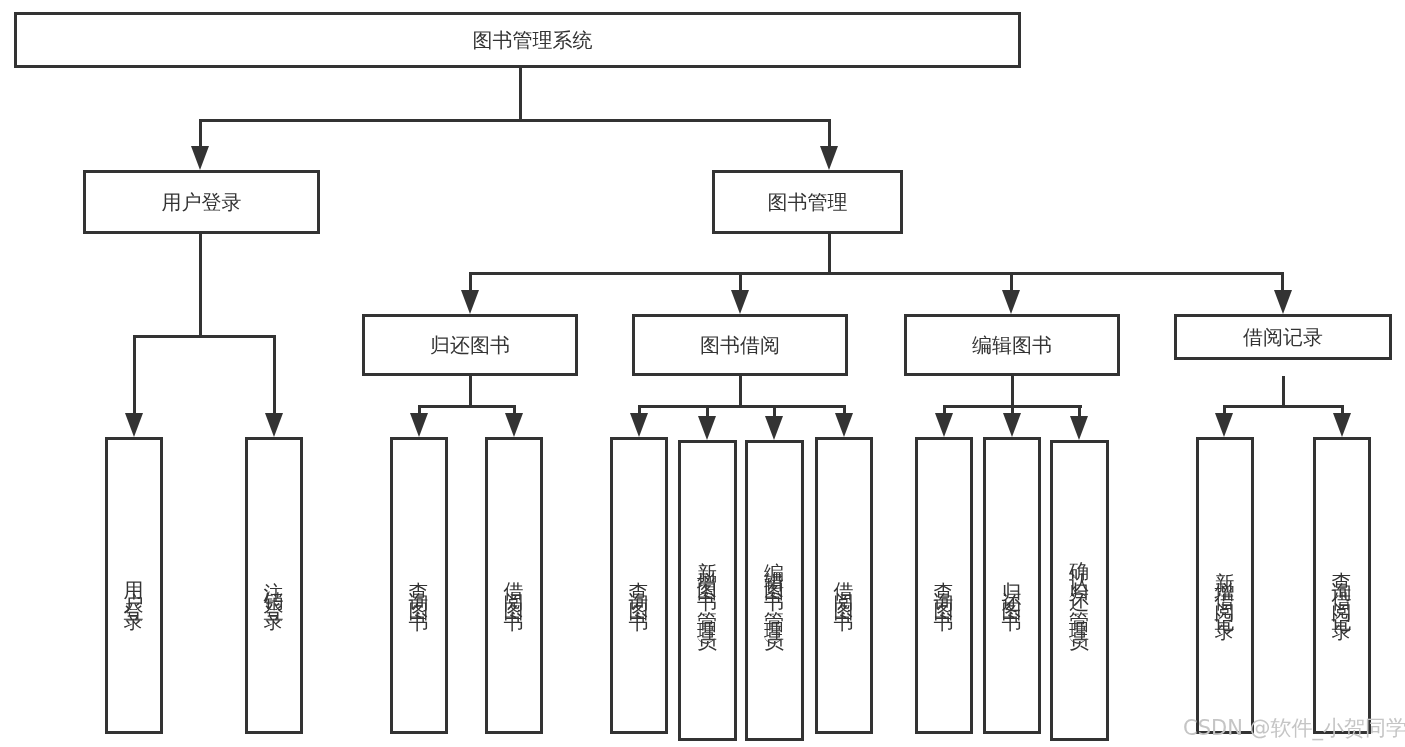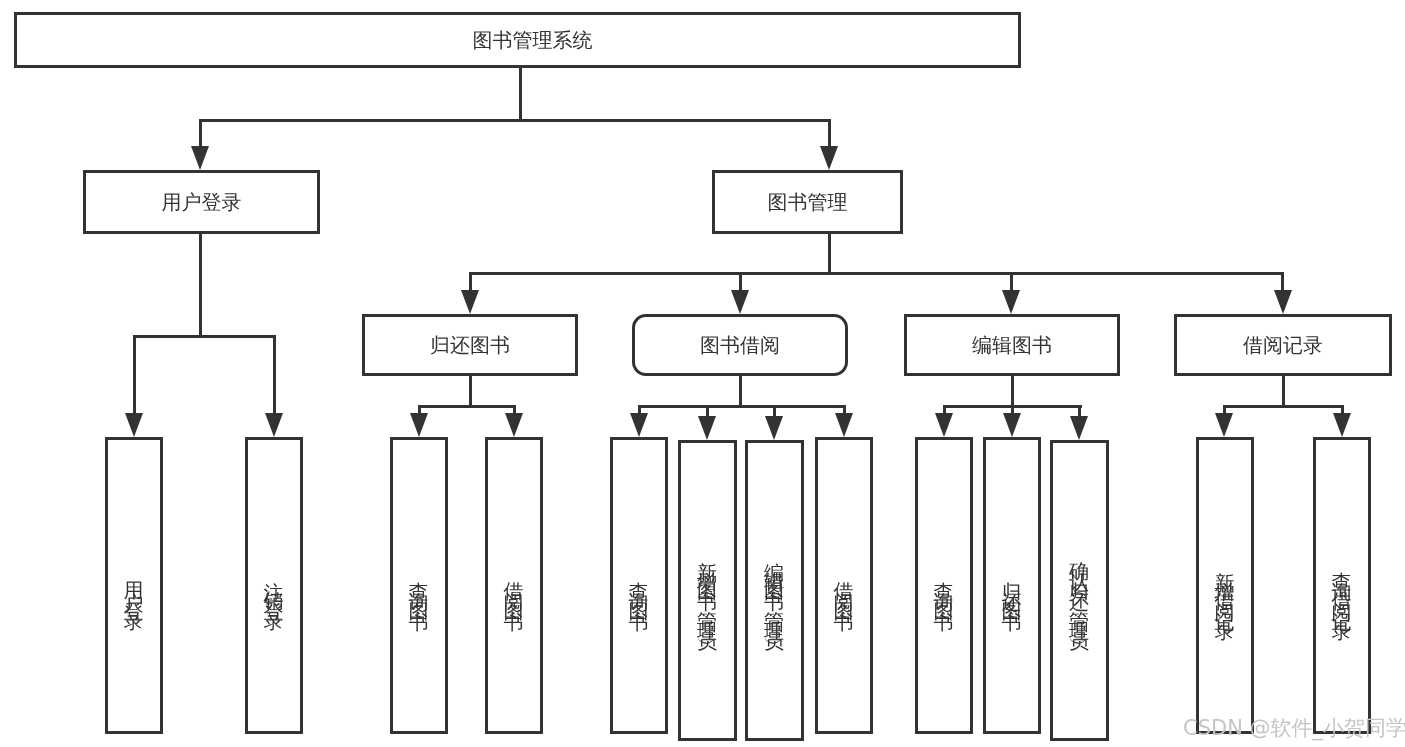--- a/index.html
+++ b/index.html
@@ -73,27 +73,27 @@
   <div class="vline" style="left:1010px;top:272px;height:18px;"></div>
   <div class="vline" style="left:1281px;top:272px;height:18px;"></div>
   <div class="arrow" style="left:461px;top:290px;"></div>
   <div class="arrow" style="left:731px;top:290px;"></div>
   <div class="arrow" style="left:1002px;top:290px;"></div>
   <div class="arrow" style="left:1274px;top:290px;"></div>
 
   <div class="box h" style="left:362px;top:314px;width:216px;height:62px;">
     <span>归还图书</span>
   </div>
-  <div class="box h" style="left:632px;top:314px;width:216px;height:62px;border-radius:14px;">
+  <div class="box h" style="left:632px;top:314px;width:216px;height:62px;">
     <span>图书借阅</span>
   </div>
   <div class="box h" style="left:904px;top:314px;width:216px;height:62px;">
     <span>编辑图书</span>
   </div>
-  <div class="box h" style="left:1174px;top:314px;width:218px;height:62px;">
+  <div class="box h" style="left:1174px;top:314px;width:218px;height:46px;">
     <span>借阅记录</span>
   </div>
 
   <div class="vline" style="left:469px;top:376px;height:29px;"></div>
   <div class="hline" style="left:418px;top:405px;width:98px;"></div>
   <div class="vline" style="left:418px;top:405px;height:8px;"></div>
   <div class="vline" style="left:513px;top:405px;height:8px;"></div>
   <div class="arrow" style="left:410px;top:413px;"></div>
   <div class="arrow" style="left:505px;top:413px;"></div>
 

